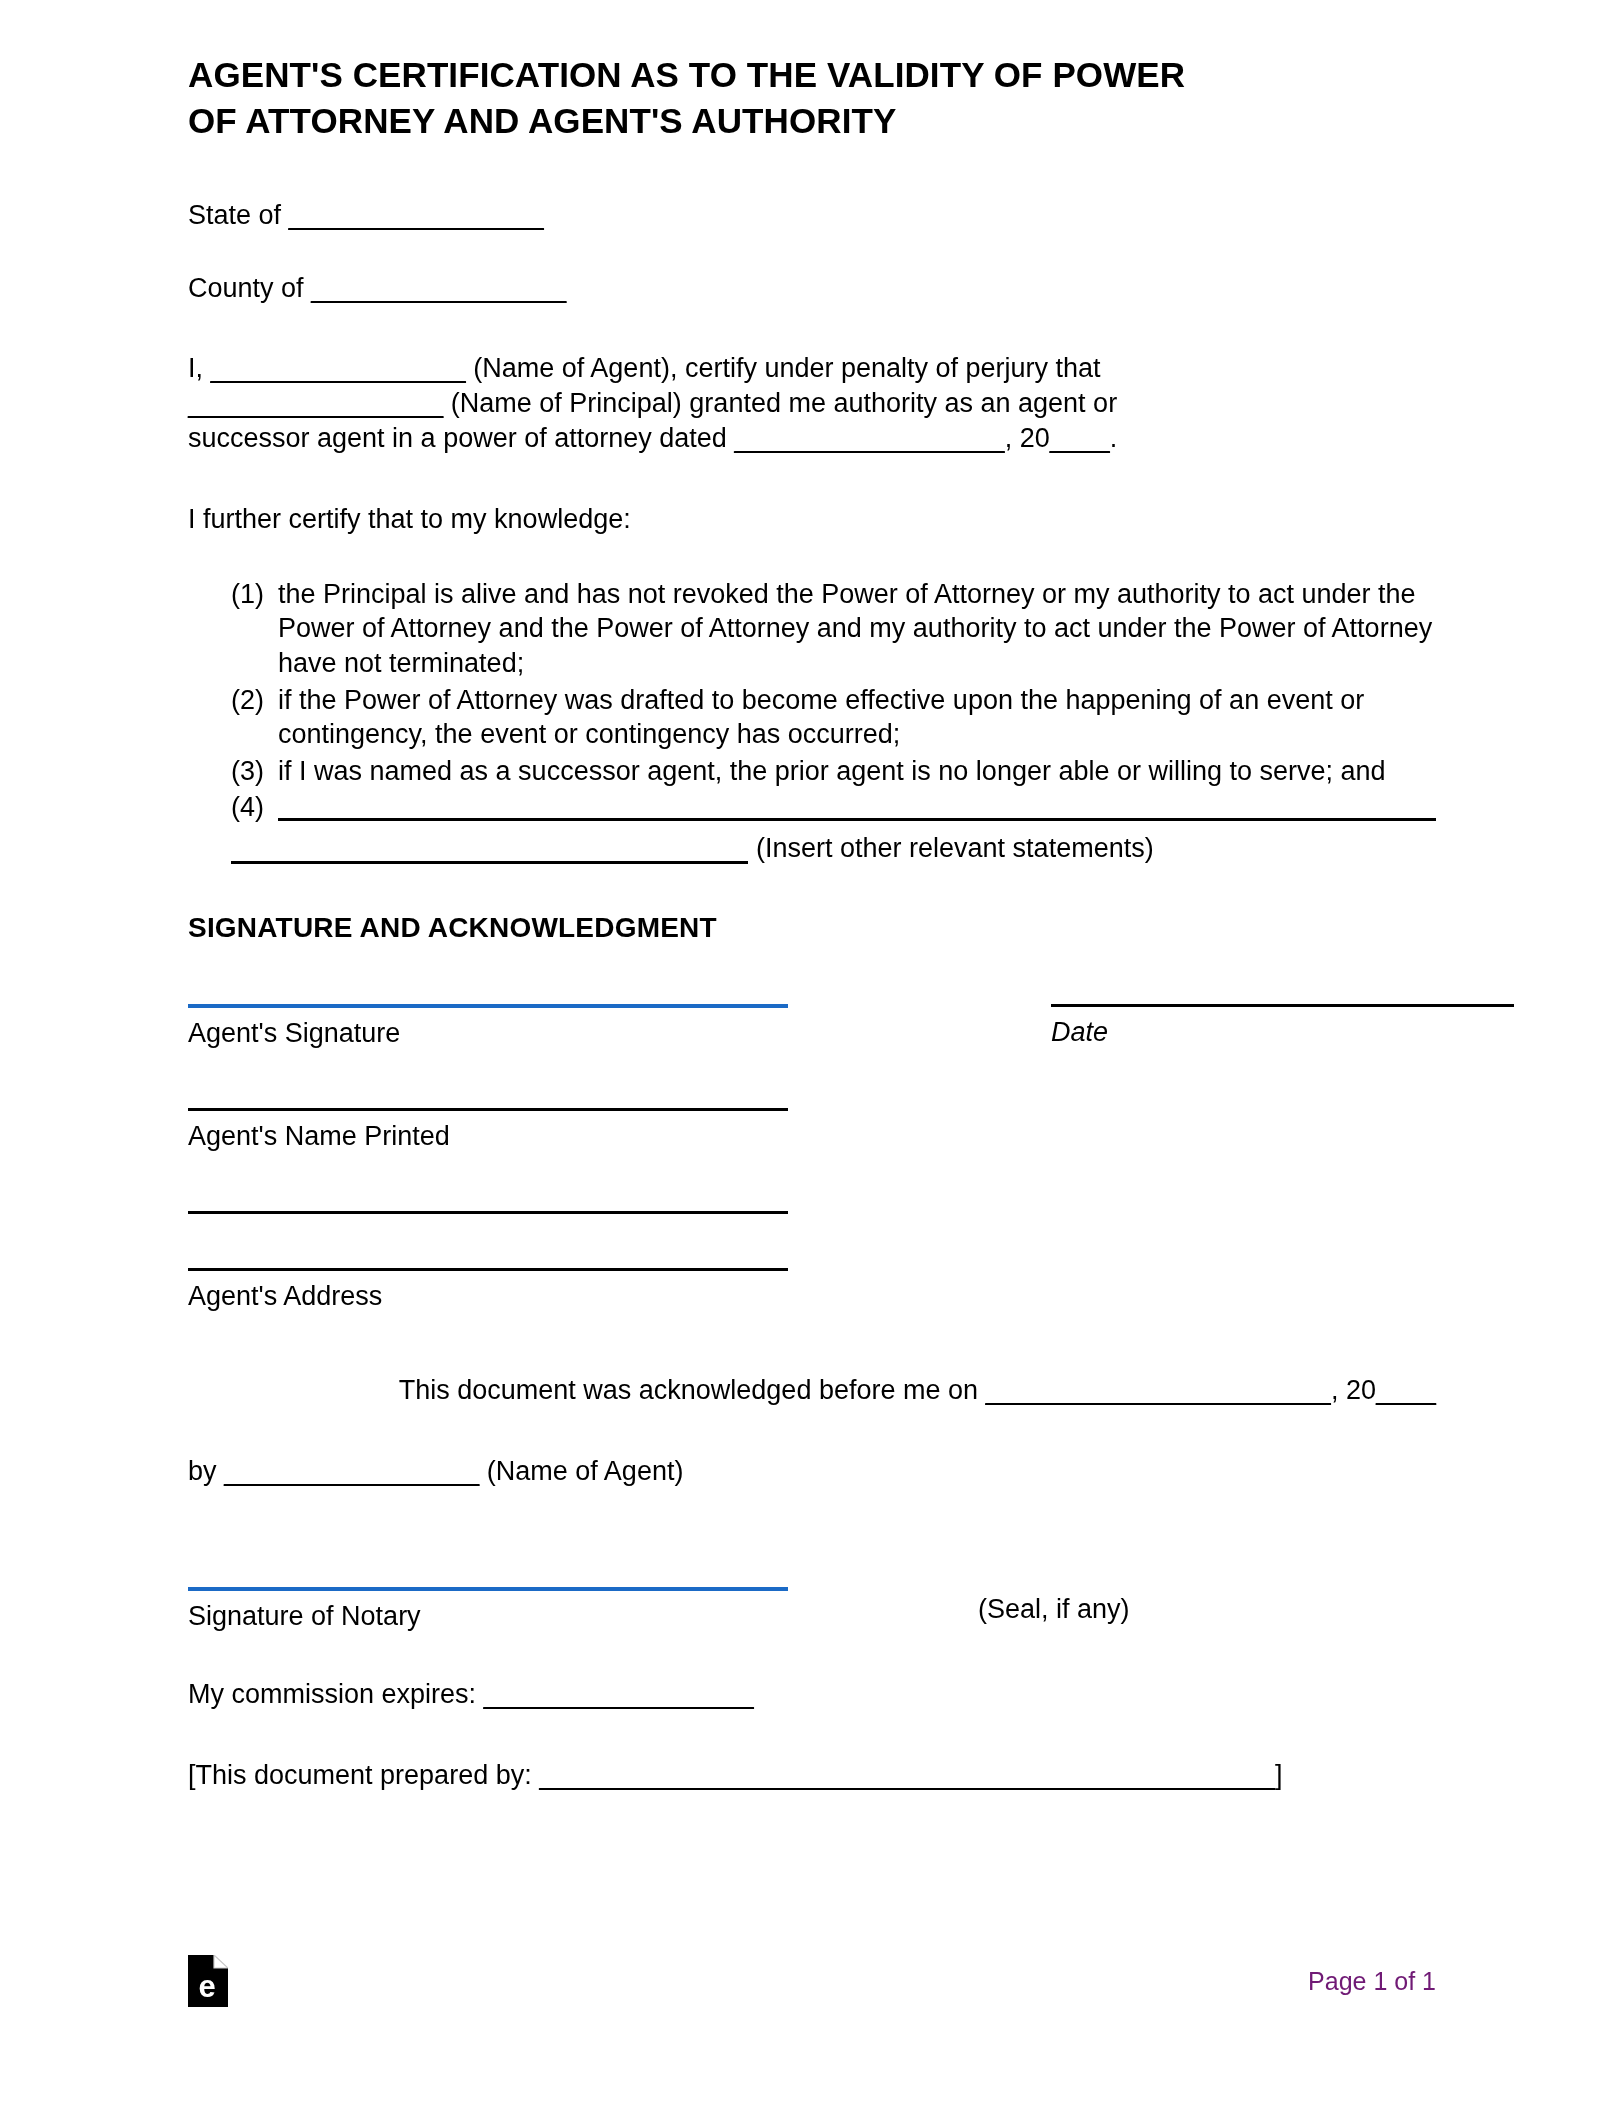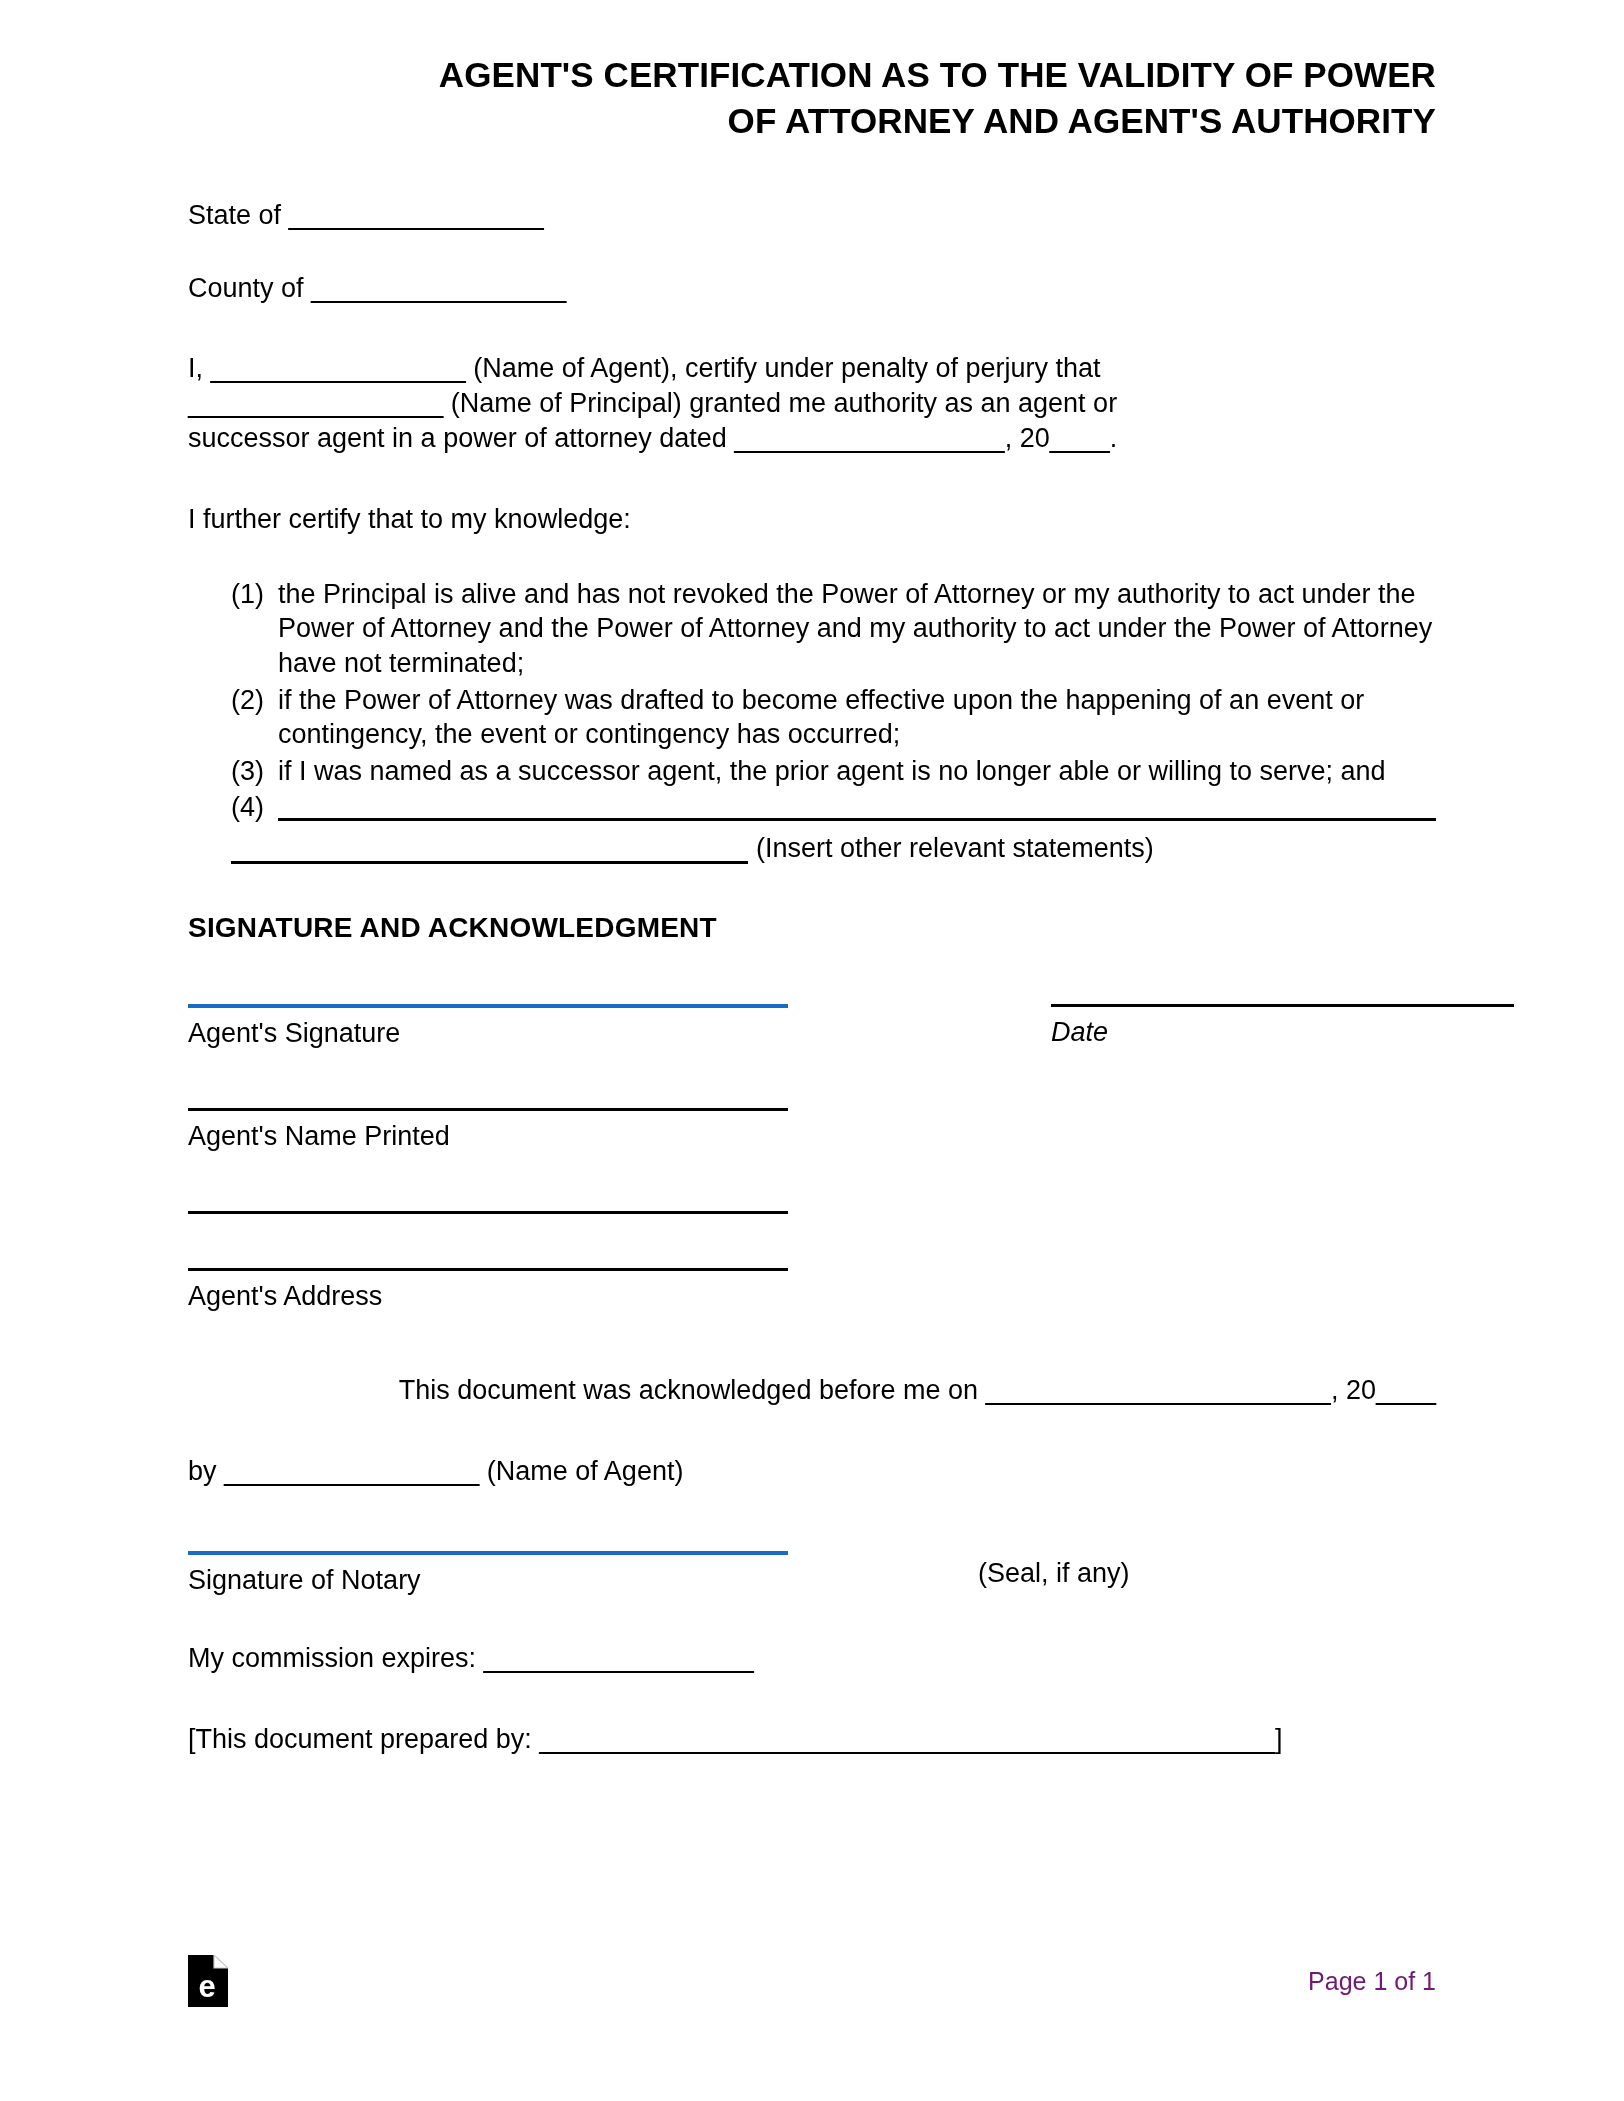--- a/index.html
+++ b/index.html
@@ -26,21 +26,21 @@
   .content {
     position: absolute;
     left: 188px;
     top: 0;
     width: 1248px;
   }
 
   
   .doc-title {
     margin-top: 52px;
-    text-align: right;
+    text-align: left;
     font-size: 35px;
     font-weight: bold;
     line-height: 1.32;
     letter-spacing: 0.1px;
   }
   .doc-title .tline { display: block; }
 
   
   .body-line {
     font-size: 27px;
@@ -141,21 +141,21 @@
   .field-block.tight { margin-top: 54px; }
 
   .blk-ack   { margin-top: 60px; text-align: right; }
   .blk-by    { margin-top: 46px; }
   .blk-comm  { margin-top: 44px; }
   .blk-prep  { margin-top: 46px; }
 
   .notary-row {
     display: flex;
     align-items: flex-end;
-    margin-top: 62px;
+    margin-top: 98px;
   }
   .notary-left { flex: 0 0 600px; }
   .notary-gap  { flex: 0 0 190px; }
   .seal-text   { font-size: 27px; line-height: 1; padding-bottom: 10px; }
 
   
   .footer {
     position: absolute;
     left: 188px;
     top: 1955px;

